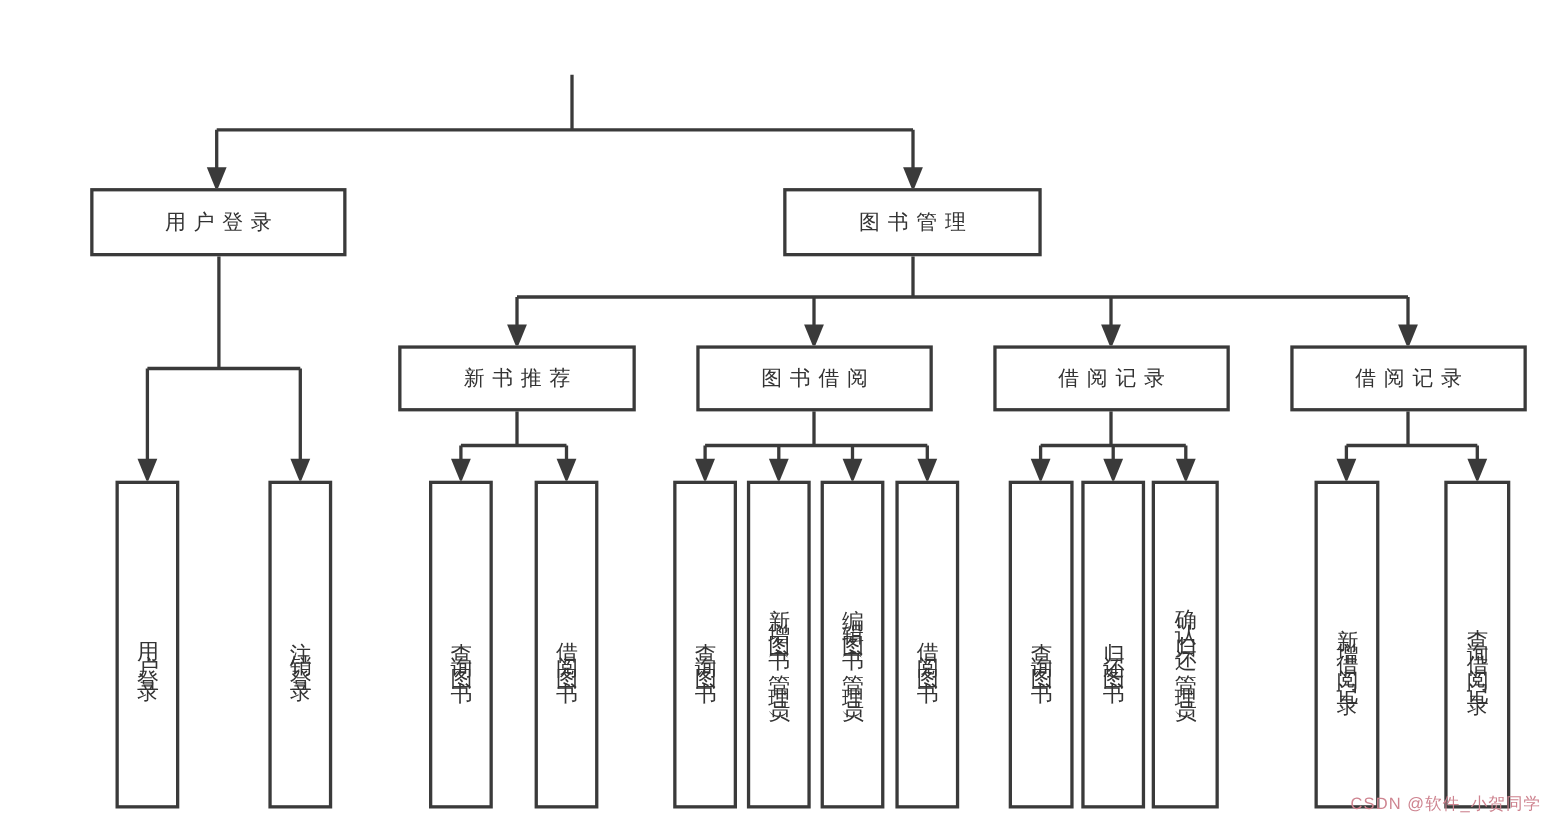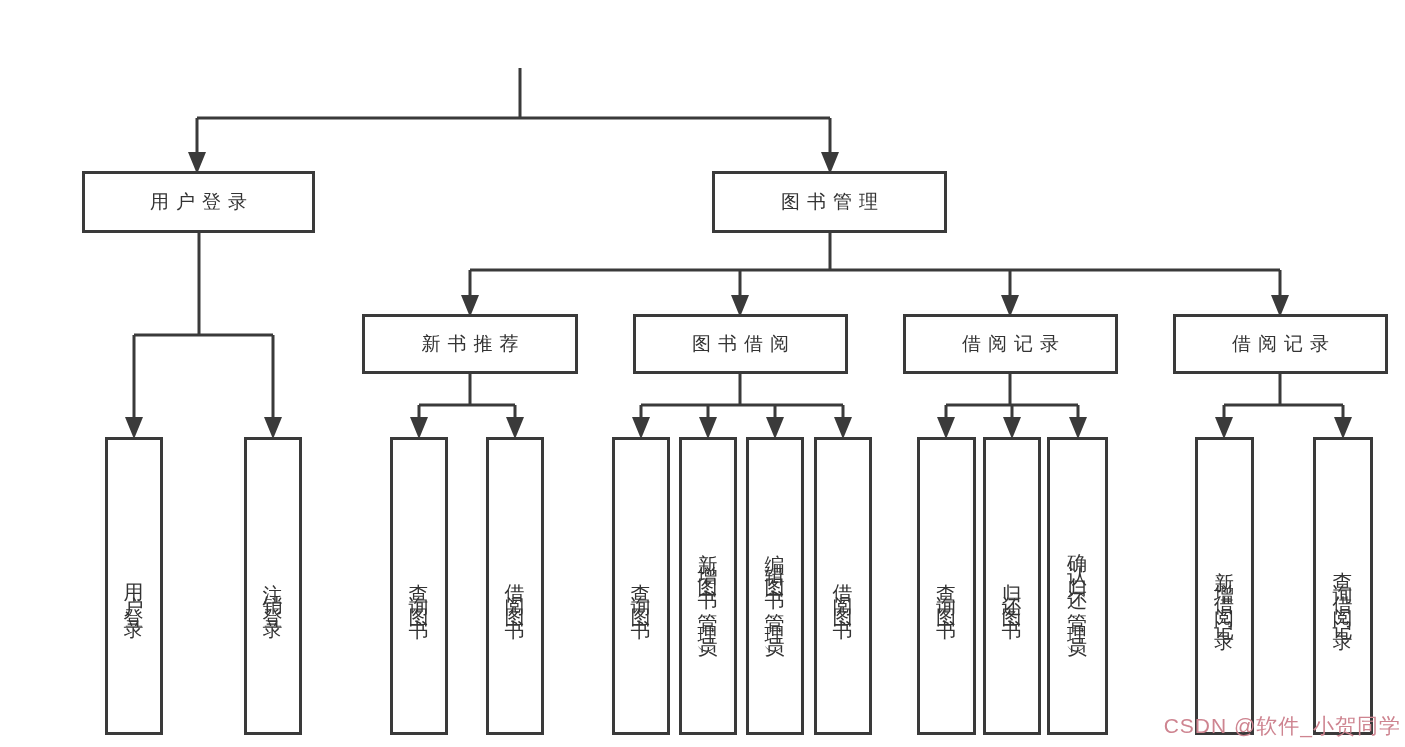--- a/index.html
+++ b/index.html
@@ -60,21 +60,21 @@
     font-size: 20px;
     font-weight: 500;
     color: #333333;
     letter-spacing: 12px;
     padding-top: 12px; 
   }
   .watermark {
     position: absolute;
     right: 4px;
     bottom: 7px;
-    font-size: 21px;
+    font-size: 15px;
     font-weight: 500;
     color: #ce8490;
     letter-spacing: 1px;
     white-space: nowrap;
   }
 </style>
 </head>
 <body>
 
 <div class="stage">

